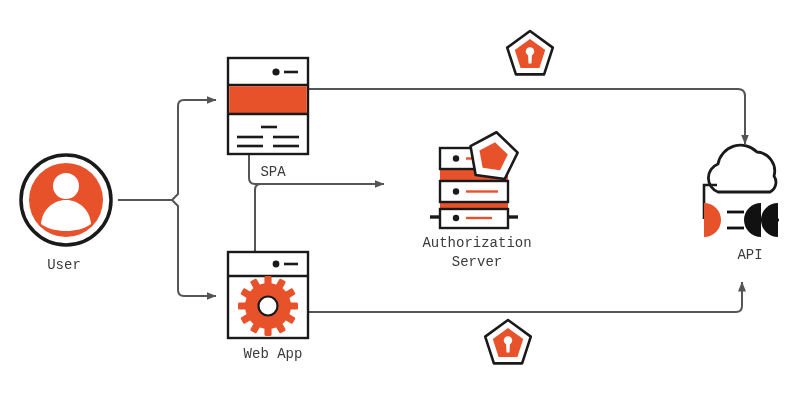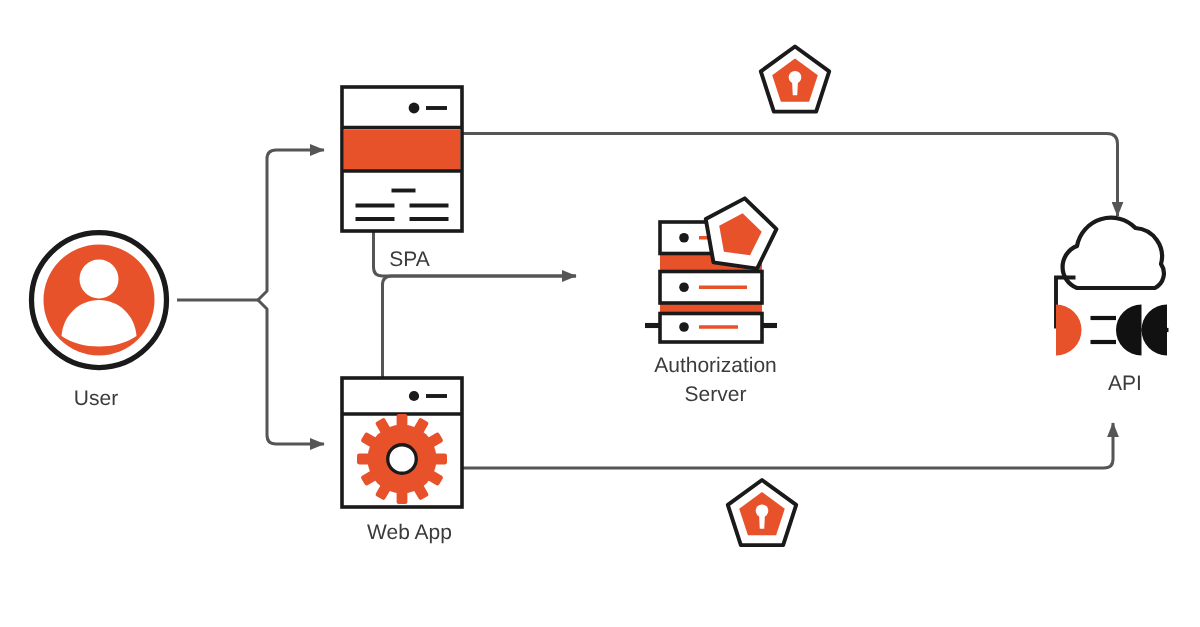--- a/index.html
+++ b/index.html
@@ -18,21 +18,21 @@
   #diagram-svg {
     position: absolute;
     left: 0;
     top: 0;
     width: 800px;
     height: 418px;
   }
   .node-label {
     position: absolute;
     text-align: center;
-    font-family: Liberation Sans, sans-serif;
+    font-family: Liberation Mono, monospace;
     font-size: 14px;
     color: #3b3b3b;
     line-height: 19px;
     white-space: pre;
     user-select: none;
   }
   #label-user      { left: 4px;  top: 256px; width: 120px; }
   #label-spa       { left: 208px; top: 163px; width: 130px; }
   #label-webapp    { left: 218px; top: 345px; width: 110px; }
   #label-authsrv   { left: 407px; top: 234px; width: 140px; }

